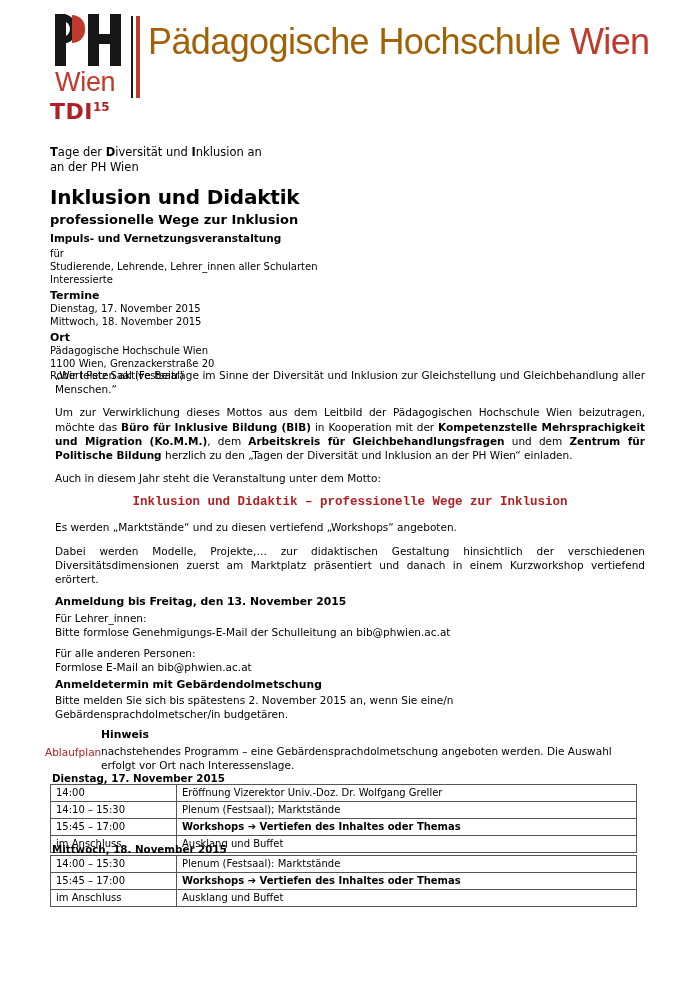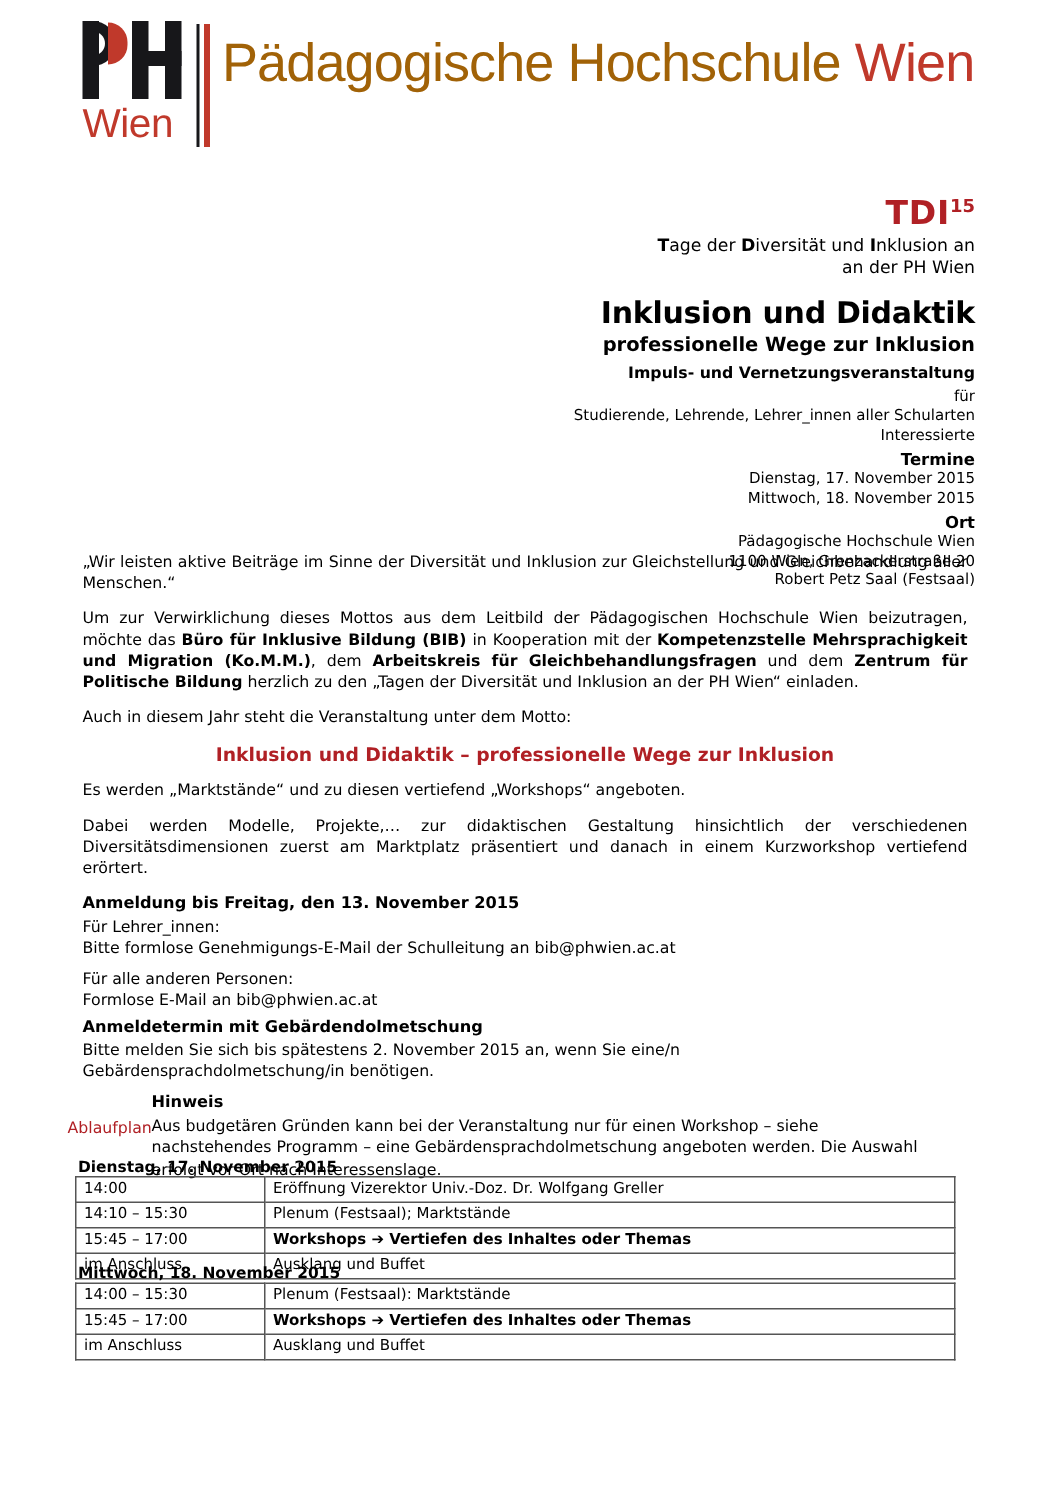--- a/index.html
+++ b/index.html
@@ -135,41 +135,41 @@
     letter-spacing: -0.6px;
     white-space: nowrap;
   }
   .masthead-title .dark { color: #a16207; }
   .masthead-title .red { color: #c0392b; }
 
   
   .titleblock {
     position: absolute;
     left: 50px;
-    top: 124px;
+    top: 94px;
     width: 600px;
-    text-align: right;
+    text-align: left;
   }
   .tdi {
     font-family: "DejaVu Sans", sans-serif;
     font-size: 22px;
     font-weight: bold;
     color: #b02025;
     line-height: 26px;
     letter-spacing: 0.5px;
   }
   .tdi sup {
     font-size: 12px;
     vertical-align: super;
     letter-spacing: 0;
   }
   .subtitle1 {
     font-size: 11.5px;
     line-height: 15px;
-    margin-top: 0;
+    margin-top: 20px;
     color: #000;
   }
   .bigtitle {
     font-size: 20px;
     font-weight: bold;
     line-height: 26px;
     margin-top: 9px;
     letter-spacing: -0.2px;
   }
   .bigsub {
@@ -217,20 +217,21 @@
     line-height: 14.2px;
     text-align: justify;
   }
   .motto {
     margin: 6px 0 9px 0;
     font-size: 12.5px;
     font-weight: bold;
     color: #b02025;
     text-align: center;
     line-height: 17px;
+    font-family: Liberation Mono, monospace;
   }
   .bold { font-weight: bold; }
   .h-bold {
     margin: 4px 0 1px 0;
     font-size: 10.8px;
     font-weight: bold;
     line-height: 14.5px;
   }
   .plain-line {
     margin: 0;
@@ -344,25 +345,24 @@
 
     <p class="h-bold">Anmeldung bis Freitag, den 13. November 2015</p>
     <p class="plain-line">Für Lehrer_innen:</p>
     <p class="plain-line">Bitte formlose Genehmigungs-E-Mail der Schulleitung an bib@phwien.ac.at</p>
     <div class="gap"></div>
     <p class="plain-line">Für alle anderen Personen:</p>
     <p class="plain-line">Formlose E-Mail an bib@phwien.ac.at</p>
 
     <p class="h-bold">Anmeldetermin mit Gebärdendolmetschung</p>
     <p class="plain-line">Bitte melden Sie sich bis spätestens 2. November 2015 an, wenn Sie eine/n</p>
-    <p class="plain-line">Gebärdensprachdolmetschung/in benötigen.</p>
+    <p class="plain-line">Gebärdensprachdolmetscher/in budgetären.</p>
 
     <div class="indent-block">
       <p class="h-bold">Hinweis</p>
-      <p class="plain-line">Aus budgetären Gründen kann bei der Veranstaltung nur für einen Workshop – siehe</p>
       <p class="plain-line">nachstehendes Programm – eine Gebärdensprachdolmetschung angeboten werden. Die Auswahl</p>
       <p class="plain-line">erfolgt vor Ort nach Interessenslage.</p>
     </div>
   </div>
 
   <div class="ablauf-head">Ablaufplan</div>
 
   <div class="day-head" style="top:772px;">Dienstag, 17. November 2015</div>
   <table class="sched" style="top:784px;">
     <tbody>

